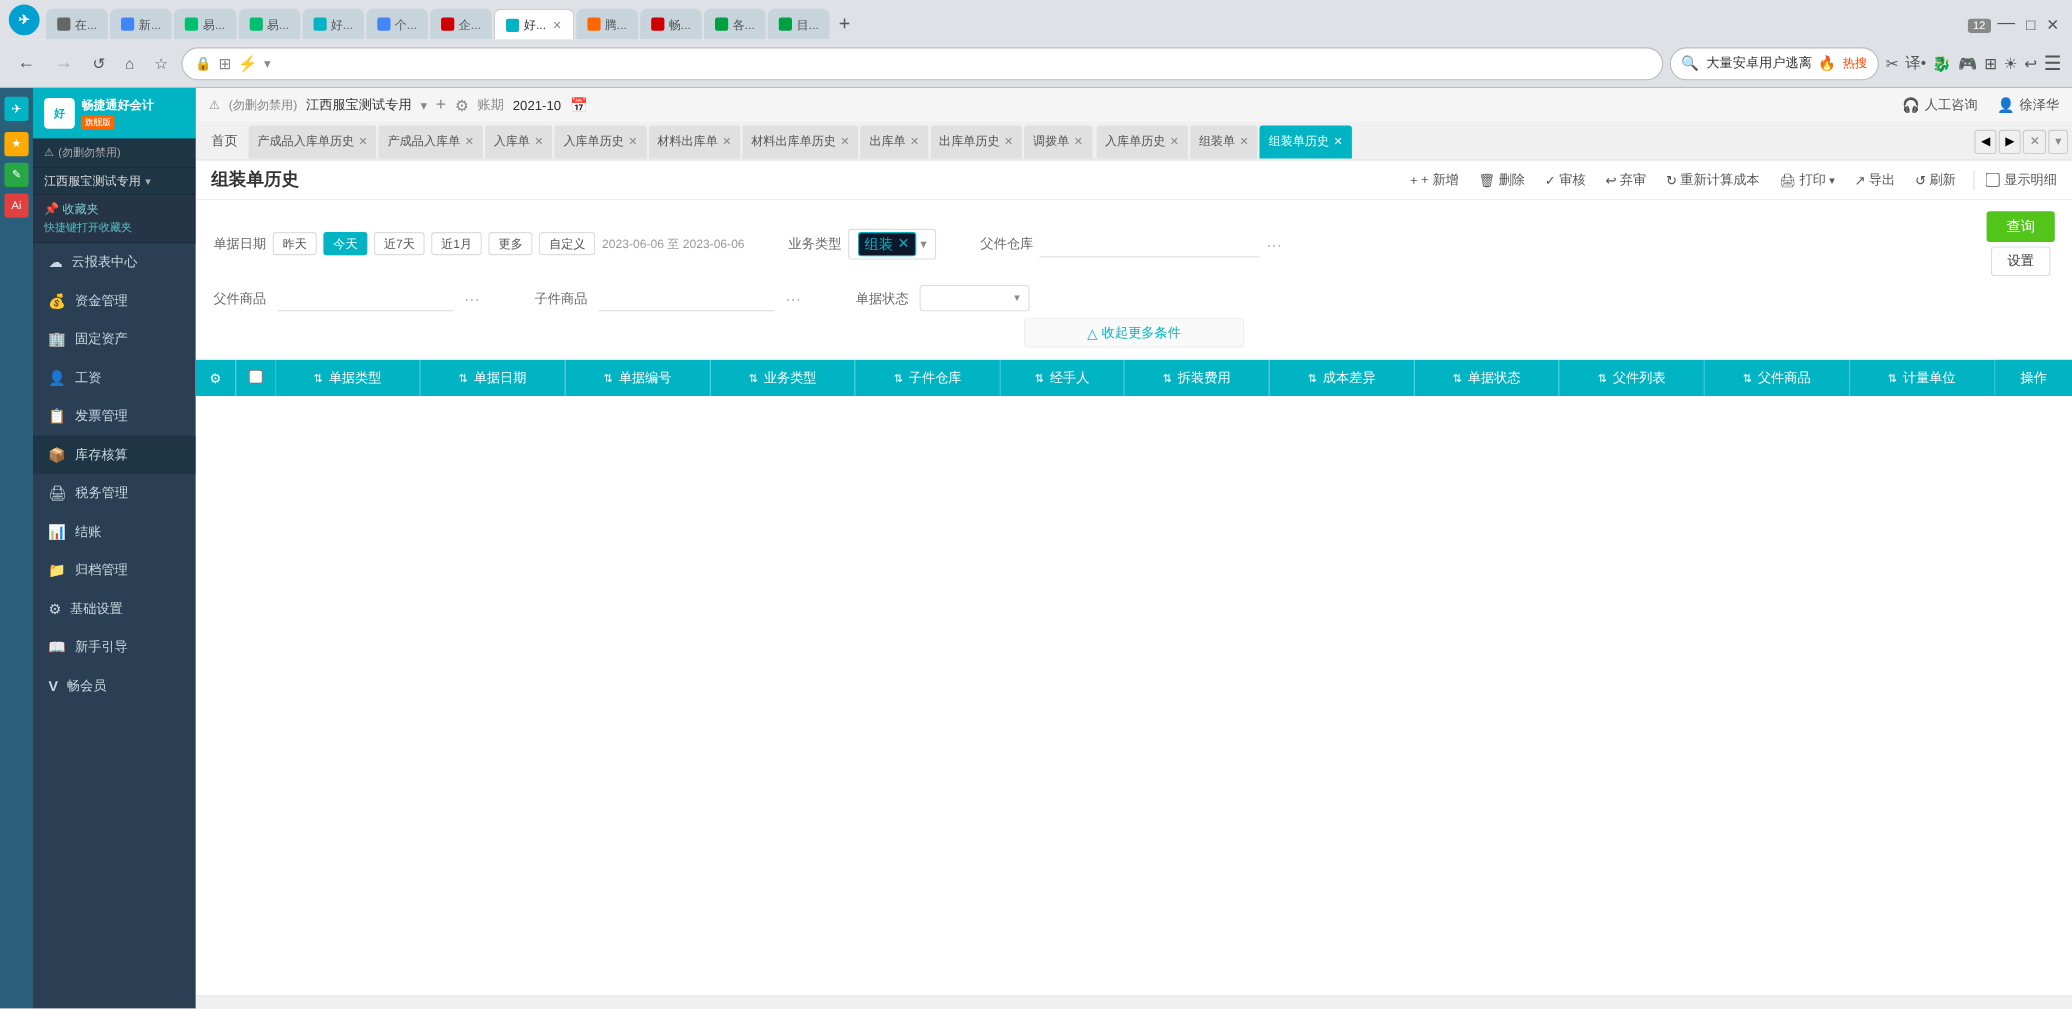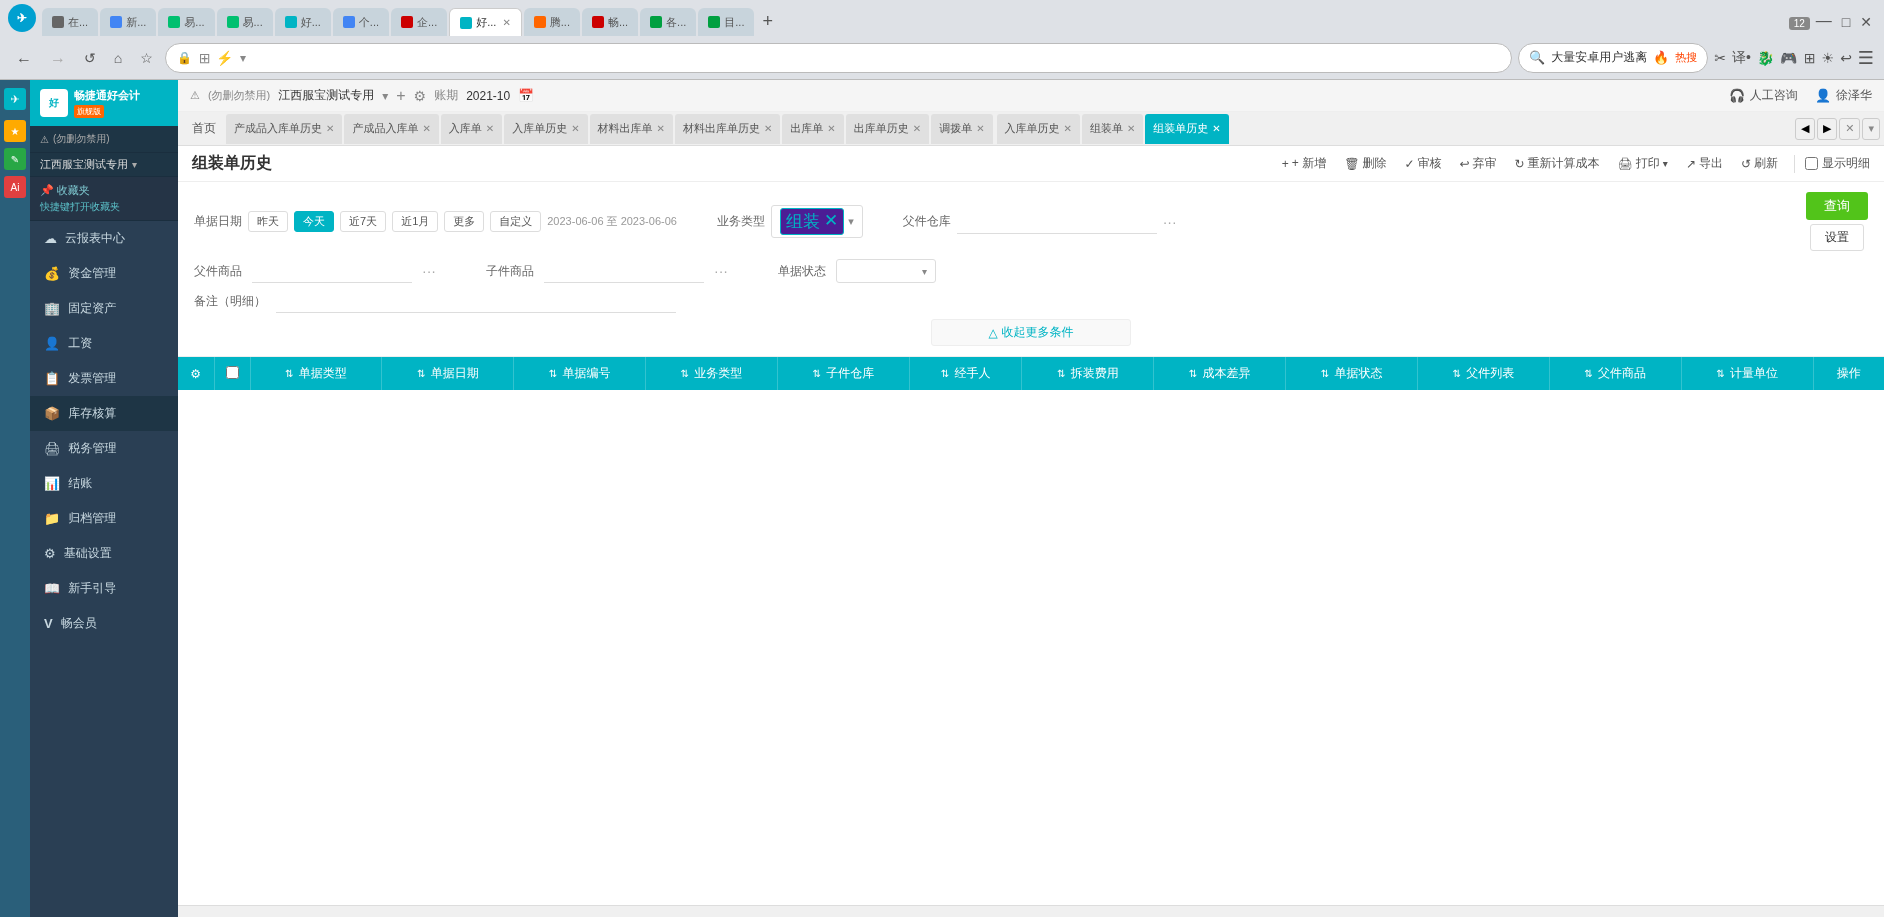--- a/index.html
+++ b/index.html
@@ -330,21 +330,21 @@
           <button style="padding:2px 8px;border:1px solid #ddd;border-radius:3px;background:#fff;font-size:11px;color:#555;cursor:pointer;">近7天</button>
           <button style="padding:2px 8px;border:1px solid #ddd;border-radius:3px;background:#fff;font-size:11px;color:#555;cursor:pointer;">近1月</button>
           <button style="padding:2px 8px;border:1px solid #ddd;border-radius:3px;background:#fff;font-size:11px;color:#555;cursor:pointer;">更多</button>
           <button style="padding:2px 8px;border:1px solid #ddd;border-radius:3px;background:#fff;font-size:11px;color:#555;cursor:pointer;">自定义</button>
           <span style="font-size:11px;color:#999;">2023-06-06 至 2023-06-06</span>
         </div>
 
         <div style="display:flex;align-items:center;gap:6px;margin-left:30px;">
           <span style="color:#666;font-size:12px;">业务类型</span>
           <div style="display:flex;align-items:center;gap:4px;border:1px solid #ddd;border-radius:3px;padding:2px 8px;min-width:80px;">
-            <span style="display:flex;gap:4px;background:#4c1d95;border:1px solid #00b4c4;border-radius:3px;padding:1px 5px;font-size:17px;color:#00b4c4;">
+            <span style="display:flex;gap:4px;background:#0f172a;border:1px solid #00b4c4;border-radius:3px;padding:1px 5px;font-size:13px;color:#00b4c4;">
               <span>组装</span>
               <span style="cursor:pointer;color:#00b4c4;">✕</span>
             </span>
             <span style="font-size:11px;color:#888;cursor:pointer;">▾</span>
           </div>
         </div>
 
         <div style="display:flex;align-items:center;gap:6px;margin-left:30px;flex:1;">
           <span style="color:#666;font-size:12px;">父件仓库</span>
           <div style="flex:1;border:none;border-bottom:1px solid #ddd;min-width:80px;max-width:200px;height:24px;padding:0 4px;display:flex;align-items:center;cursor:pointer;">
@@ -367,24 +367,20 @@
         <div style="border:none;border-bottom:1px solid #ddd;min-width:160px;height:24px;padding:0 4px;cursor:pointer;"></div>
         <span style="color:#aaa;cursor:pointer;font-size:14px;">···</span>
 
         <span style="color:#666;font-size:12px;margin-left:40px;">单据状态</span>
         <div style="border:1px solid #ddd;border-radius:3px;min-width:100px;height:24px;padding:0 8px;cursor:pointer;display:flex;align-items:center;justify-content:space-between;">
           <span></span>
           <span style="font-size:10px;color:#888;">▾</span>
         </div>
       </div>
 
-      <div style="display:flex;align-items:center;gap:10px;margin-bottom:6px;">
-        <span style="color:#666;font-size:12px;">备注（明细）</span>
-        <div style="border:none;border-bottom:1px solid #ddd;min-width:200px;height:24px;padding:0 4px;cursor:text;flex:1;max-width:400px;"></div>
-      </div>
 
       <div style="display:flex;align-items:center;justify-content:center;padding:4px;color:#00b4c4;font-size:12px;cursor:pointer;background:#f9f9f9;border:1px solid #eee;border-radius:3px;max-width:200px;margin:0 auto;">
         <span style="margin-right:4px;">△</span>
         <span>收起更多条件</span>
       </div>
     </div>
 
     <div style="flex:1;overflow:auto;">
       <table style="width:100%;border-collapse:collapse;min-width:1200px;">
         <thead style="background:#00b4c4;color:#fff;">

